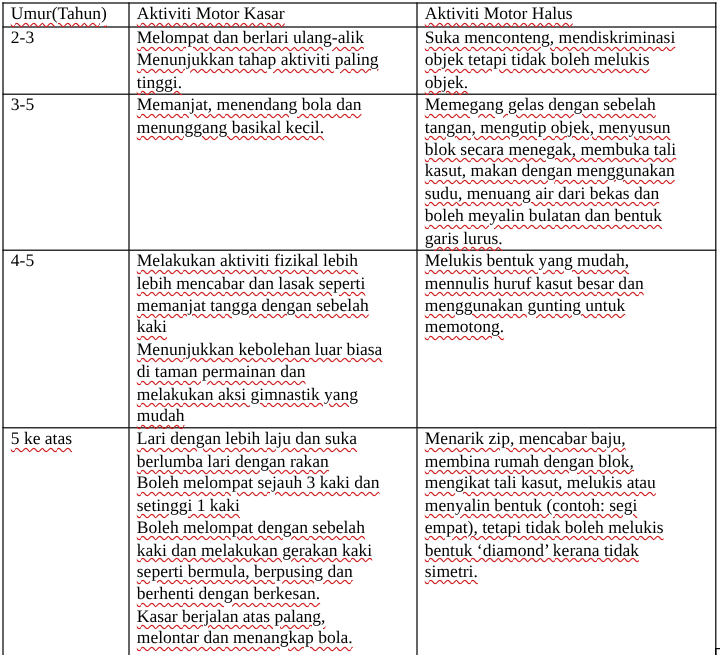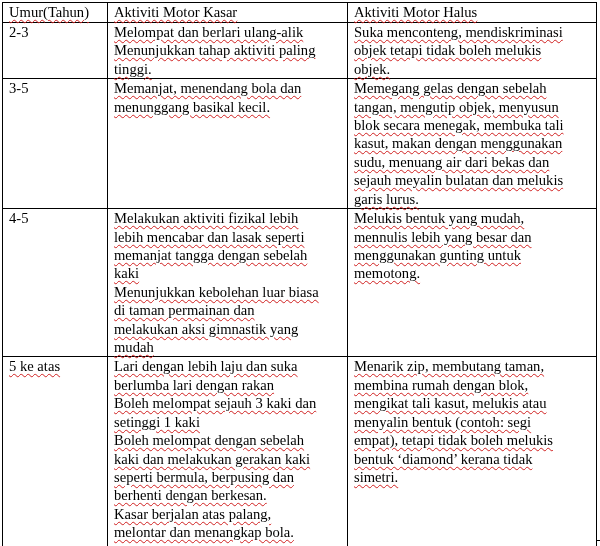--- a/index.html
+++ b/index.html
@@ -54,59 +54,59 @@
         <td>
           <span class="line sq">Memanjat, menendang bola dan</span>
           <span class="line sq">menunggang basikal kecil.</span>
         </td>
         <td>
           <span class="line sq">Memegang gelas dengan sebelah</span>
           <span class="line sq">tangan, mengutip objek, menyusun</span>
           <span class="line sq">blok secara menegak, membuka tali</span>
           <span class="line sq">kasut, makan dengan menggunakan</span>
           <span class="line sq">sudu, menuang air dari bekas dan</span>
-          <span class="line sq">sejauh meyalin bulatan dan melukis</span>
+          <span class="line sq">boleh meyalin bulatan dan bentuk</span>
           <span class="line sq">garis lurus.</span>
         </td>
       </tr>
   <tr class="r3">
         <td><span>4-5</span></td>
         <td>
           <span class="line sq">Melakukan aktiviti fizikal lebih</span>
           <span class="line sq">lebih mencabar dan lasak seperti</span>
           <span class="line sq">memanjat tangga dengan sebelah</span>
           <span class="line sq">kaki</span>
           <span class="line sq">Menunjukkan kebolehan luar biasa</span>
           <span class="line sq">di taman permainan dan</span>
           <span class="line sq">melakukan aksi gimnastik yang</span>
           <span class="line sq">mudah</span>
         </td>
         <td>
           <span class="line sq">Melukis bentuk yang mudah,</span>
-          <span class="line sq">mennulis lebih yang besar dan</span>
+          <span class="line sq">mennulis huruf kasut besar dan</span>
           <span class="line sq">menggunakan gunting untuk</span>
           <span class="line sq">memotong.</span>
         </td>
       </tr>
   <tr class="r4">
         <td><span class="sq">5 ke atas</span></td>
         <td>
           <span class="line sq">Lari dengan lebih laju dan suka</span>
           <span class="line sq">berlumba lari dengan rakan</span>
           <span class="line sq">Boleh melompat sejauh 3 kaki dan</span>
           <span class="line sq">setinggi 1 kaki</span>
           <span class="line sq">Boleh melompat dengan sebelah</span>
           <span class="line sq">kaki dan melakukan gerakan kaki</span>
           <span class="line sq">seperti bermula, berpusing dan</span>
           <span class="line sq">berhenti dengan berkesan.</span>
           <span class="line sq">Kasar berjalan atas palang,</span>
           <span class="line sq">melontar dan menangkap bola.</span>
         </td>
         <td>
-          <span class="line sq">Menarik zip, membutang taman,</span>
+          <span class="line sq">Menarik zip, mencabar baju,</span>
           <span class="line sq">membina rumah dengan blok,</span>
           <span class="line sq">mengikat tali kasut, melukis atau</span>
           <span class="line sq">menyalin bentuk (contoh: segi</span>
           <span class="line sq">empat), tetapi tidak boleh melukis</span>
           <span class="line sq">bentuk ‘diamond’ kerana tidak</span>
           <span class="line sq">simetri.</span>
         </td>
       </tr>
 </tbody>
   </table>

